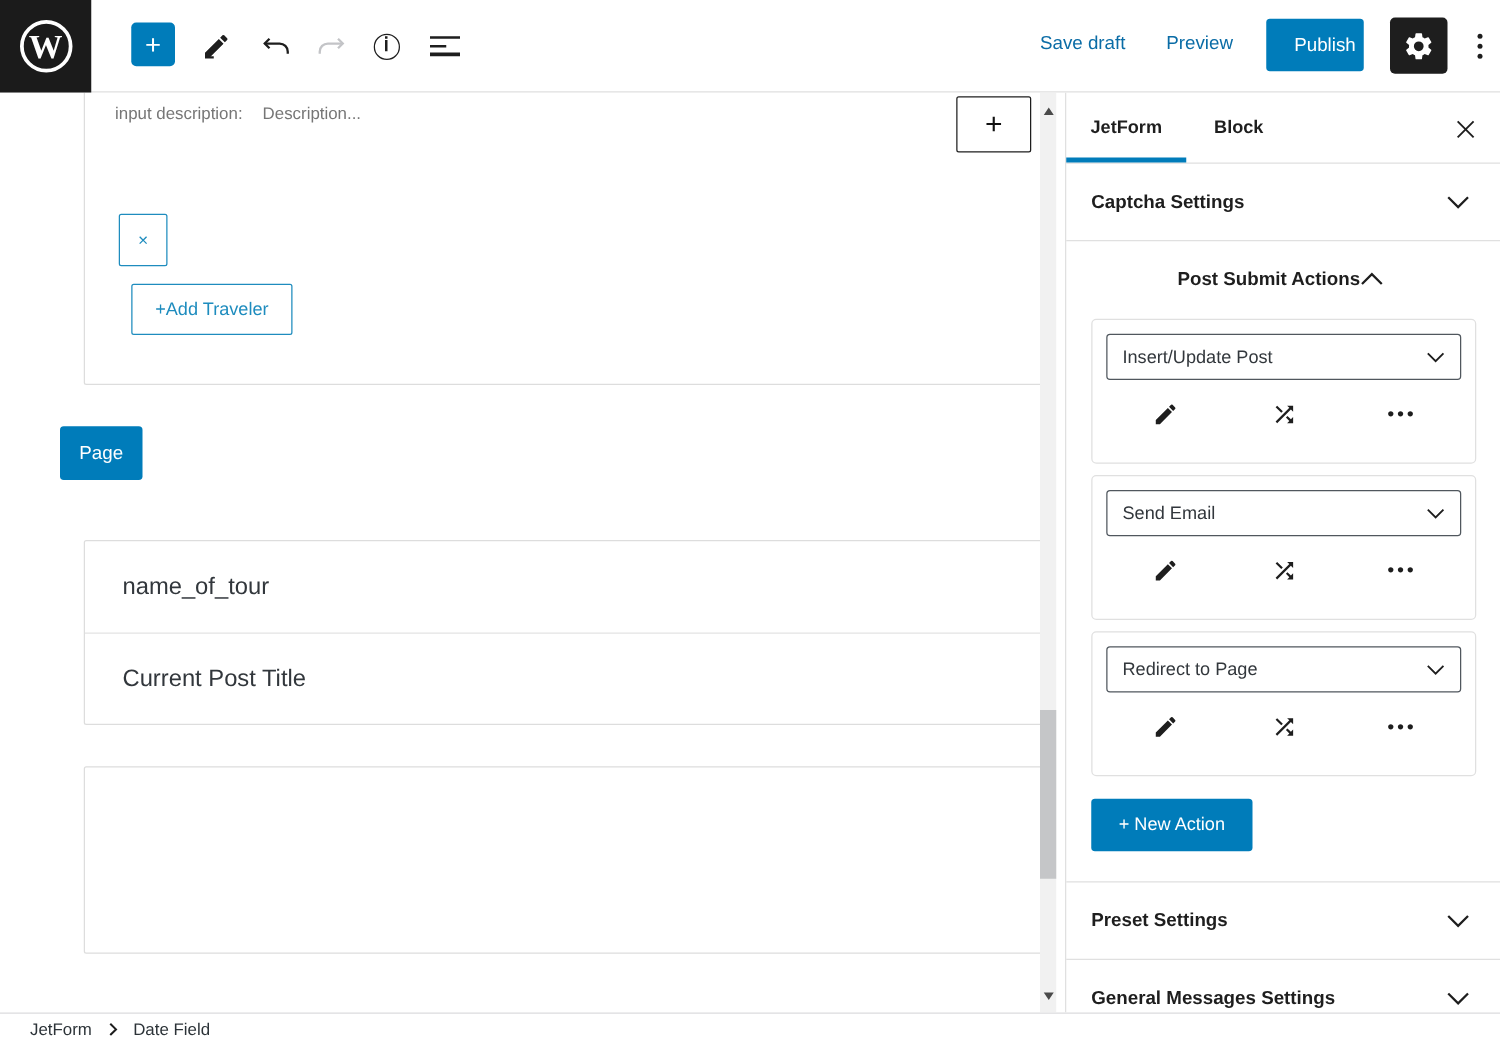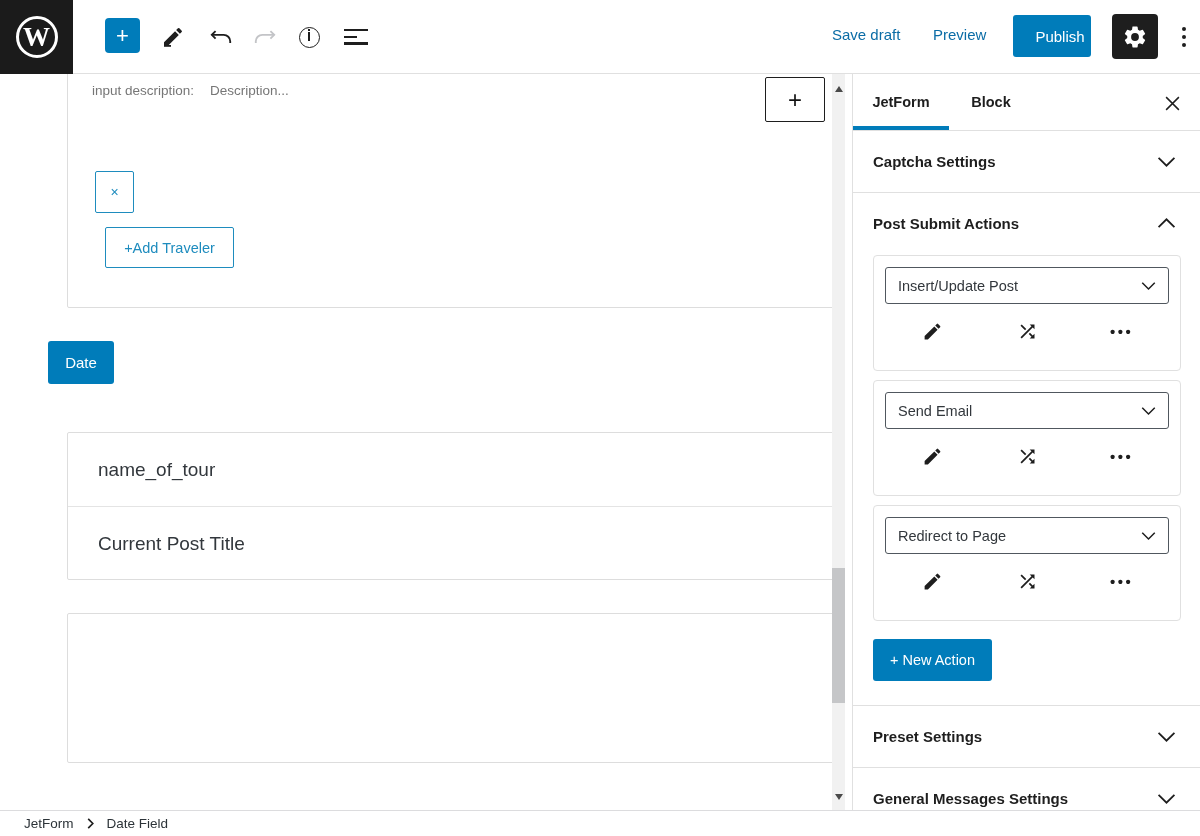--- a/index.html
+++ b/index.html
@@ -92,32 +92,32 @@
   .tab.active::after { content:""; position:absolute; left:0; bottom:0; width:100%;
     height:4px; background:#007cba; }
   .tab.inactive { width:84px; }
   .close-btn { position:absolute; right:14px; top:15px; width:28px; height:28px;
     background:none; border:none; cursor:pointer; display:flex; align-items:center;
     justify-content:center; }
   .panel { border-bottom:1px solid #e0e0e0; }
   .panel-header { width:100%; height:61px; display:flex; align-items:center;
     justify-content:space-between; padding:0 24px 0 20px; background:none; border:none;
     font-size:15px; font-weight:600; color:#1e1e1e; cursor:pointer; font-family:inherit; }
-  .panel-header.tall { height:60px; }
+  .panel-header.tall { height:60px;justify-content:center; }
   .panel-body { padding:2px 19px 24px 20px; }
   .action-box { border:1px solid #e0e0e0; border-radius:4px; padding:11px;
     margin-bottom:9px; background:#fff; }
   .action-select { height:37px; border:1px solid #50575e; border-radius:3px;
     display:flex; align-items:center; justify-content:space-between; padding:0 12px;
     font-size:14.5px; color:#32373c; background:#fff; cursor:pointer; }
   .action-icons { height:55px; display:flex; align-items:center; }
   .icon-cell { flex:1; display:flex; align-items:center; justify-content:center;
     background:none; border:none; cursor:pointer; height:100%; }
   .dots { font-size:15px; letter-spacing:2.5px; color:#1e1e1e; font-weight:bold; }
-  .new-action-btn { margin-top:9px; width:119px; height:42px; background:#007cba;
+  .new-action-btn { margin-top:9px; width:129px; height:42px; background:#007cba;
     color:#fff; border:none; border-radius:3px; font-size:14.5px; cursor:pointer;
     font-family:inherit; }
 
   
   .footer { position:absolute; left:0; top:810px; width:1200px; height:26px;
     background:#fff; border-top:1px solid #dcdcde; display:flex; align-items:center;
     padding-left:24px; gap:12px; z-index:25; }
   .crumb { background:none; border:none; font-size:13.5px; color:#2c3338;
     cursor:pointer; font-family:inherit; }
   svg { display:block; }
@@ -191,21 +191,21 @@
   <div class="card card1">
     <div class="desc-row">
       <span>input description:</span>
       <span>Description...</span>
     </div>
     <button class="appender">+</button>
     <button class="xbox">×</button>
     <button class="add-traveler">+Add Traveler</button>
   </div>
 
-  <button class="book-btn">Date</button>
+  <button class="book-btn">Page</button>
 
   <div class="card card2">
     <div class="field-row first">
       <span>name_of_tour</span>
     </div>
     <div class="field-row">
       <span>Current Post Title</span>
     </div>
   </div>
 

